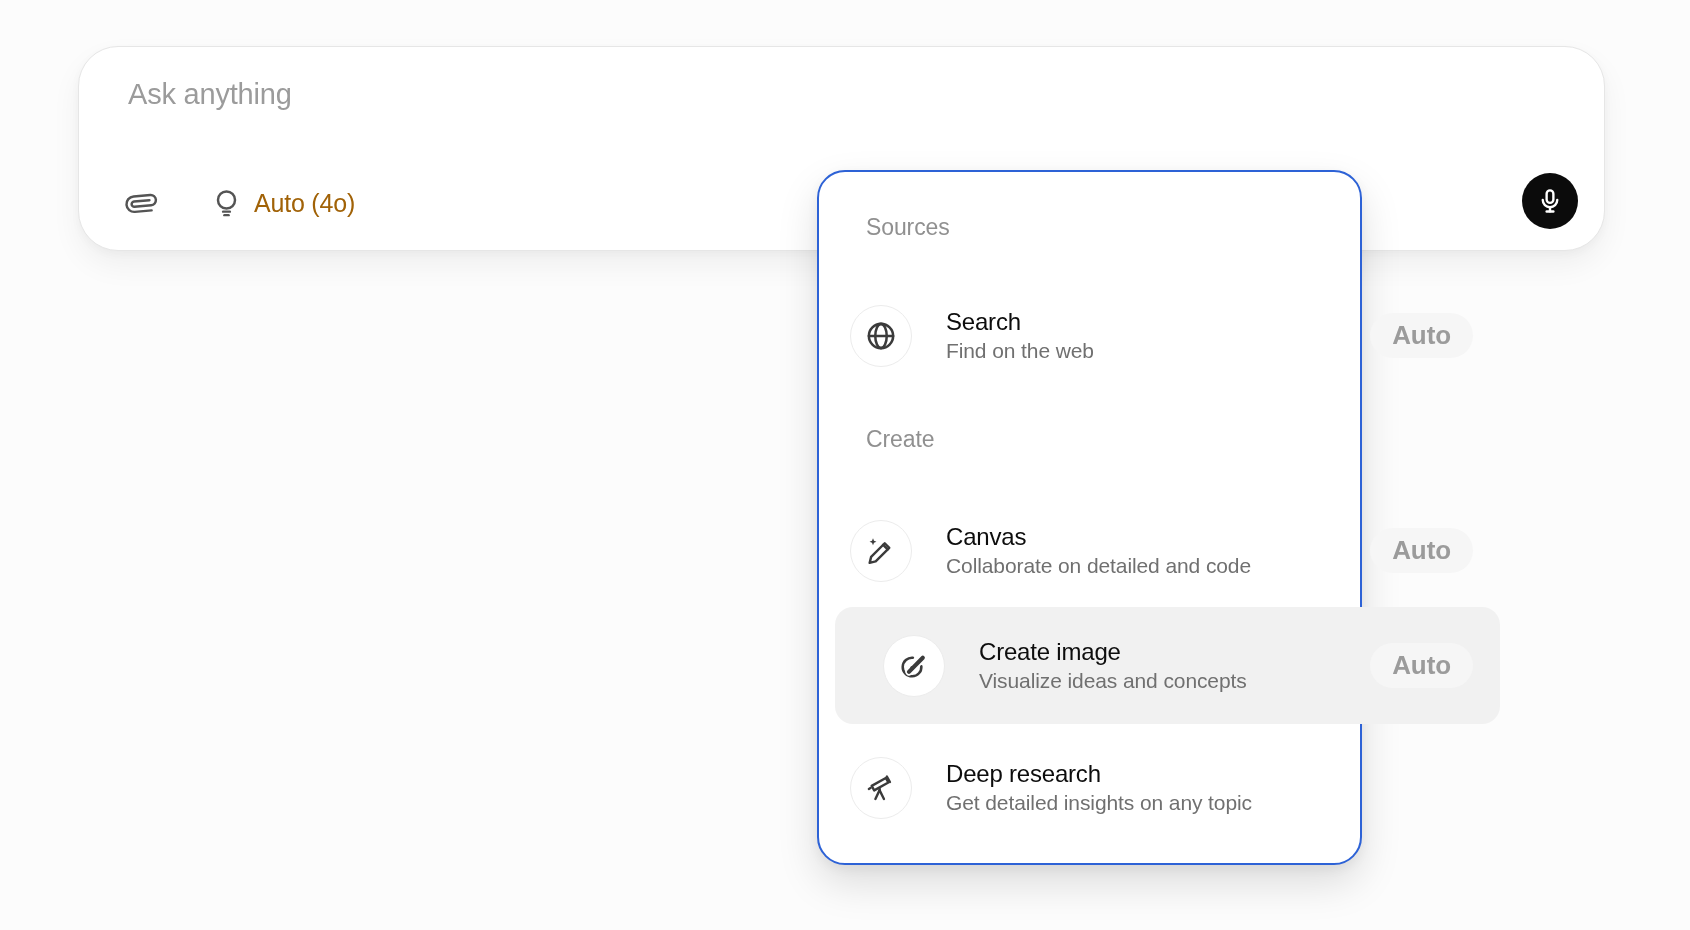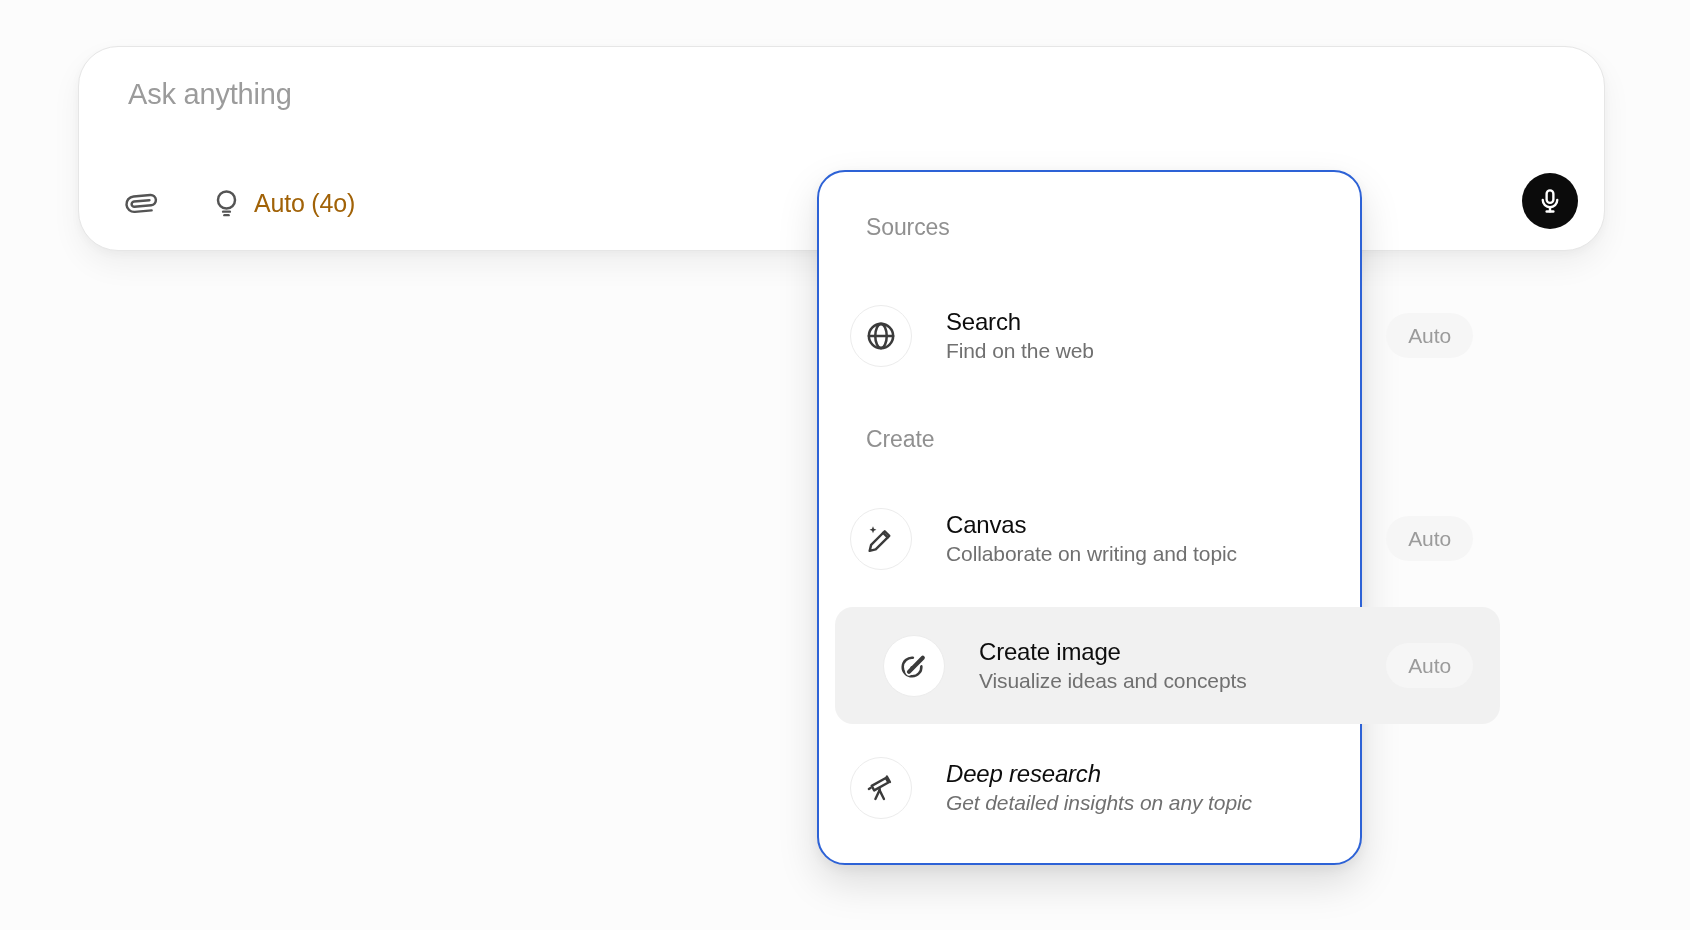--- a/index.html
+++ b/index.html
@@ -72,23 +72,23 @@
 
   .menu-item {
     position:absolute; left:16px; width:665px; height:117px;
     border-radius:18px;
     display:flex; align-items:center;
     padding:0 27px 0 15px;
     cursor:pointer;
   }
   .menu-item.highlighted { background:var(--highlight-bg,#f1f1f1);padding-left:48px; }
   .menu-item.row-search { top:105px; }
-  .menu-item.row-canvas { top:308px; }
+  .menu-item.row-canvas { top:320px; }
   .menu-item.row-create { top:435px; }
-  .menu-item.row-deep   { top:557px;font-style:italic; }
+  .menu-item.row-deep   { top:557px; }
 
   .item-icon-circle {
     width:62px; height:62px; border-radius:50%;
     background:#ffffff; border:1px solid #ececec;
     display:flex; align-items:center; justify-content:center;
     flex:none; color:#3b3b3b;
   }
   .item-text { margin-left:34px; display:flex; flex-direction:column; gap:0; }
   .item-title {
     font-size:24px; line-height:30px;
@@ -97,24 +97,25 @@
   .item-subtitle {
     font-size:21px; line-height:28px;
     color:var(--subtitle,#707070); letter-spacing:-0.1px;text-align:center;
   }
   .item-spacer { flex:1; }
   .auto-badge {
     background:var(--badge-bg,#f6f6f6);
     color:var(--badge-text,#9b9b9b);
     border:none; border-radius:23px; cursor:pointer;
     height:45px; padding:0 22px;
-    font-size:21px; letter-spacing:-0.1px;
+    font-size:26px; letter-spacing:-0.1px;
     display:flex; align-items:center; justify-content:center;
     flex:none;
     font-family:"Liberation Sans","DejaVu Sans",sans-serif;
+    font-weight:bold;
   }
 
   svg { display:block; }
 </style>
 </head>
 <body>
 
 <div class="composer">
   <div class="placeholder">Ask anything</div>
 
@@ -176,21 +177,21 @@
   <div class="menu-item row-canvas">
     <span class="item-icon-circle">
       <svg width="32" height="32" viewBox="0 0 24 24" fill="none" stroke="#3b3b3b" stroke-width="1.8" stroke-linecap="round" stroke-linejoin="round">
         <path d="M14.8 6.2l3.4 3.4L8 19.8l-4.5 1.1 1.1-4.5L14.8 6.2z"></path>
         <path d="M13.6 7.4l3.4 3.4"></path>
         <path d="M6 2.4l.75 1.85L8.6 5l-1.85.75L6 7.6l-.75-1.85L3.4 5l1.85-.75z" fill="#3b3b3b" stroke="none"></path>
       </svg>
     </span>
     <span class="item-text">
       <span class="item-title">Canvas</span>
-      <span class="item-subtitle">Collaborate on writing and topic</span>
+      <span class="item-subtitle">Collaborate on detailed and code</span>
     </span>
     <span class="item-spacer"></span>
     <button class="auto-badge">Auto</button>
   </div>
 
   <div class="menu-item row-create highlighted">
     <span class="item-icon-circle">
       <svg width="32" height="32" viewBox="0 0 24 24" fill="none" stroke-linecap="round" stroke-linejoin="round">
         <path d="M17.5 12.2a7 7 0 1 1-6.3-6.4" stroke="#3b3b3b" stroke-width="1.9"></path>
         <path d="M8.2 16.4 L18.6 5.8" stroke="#ffffff" stroke-width="5.4"></path>

